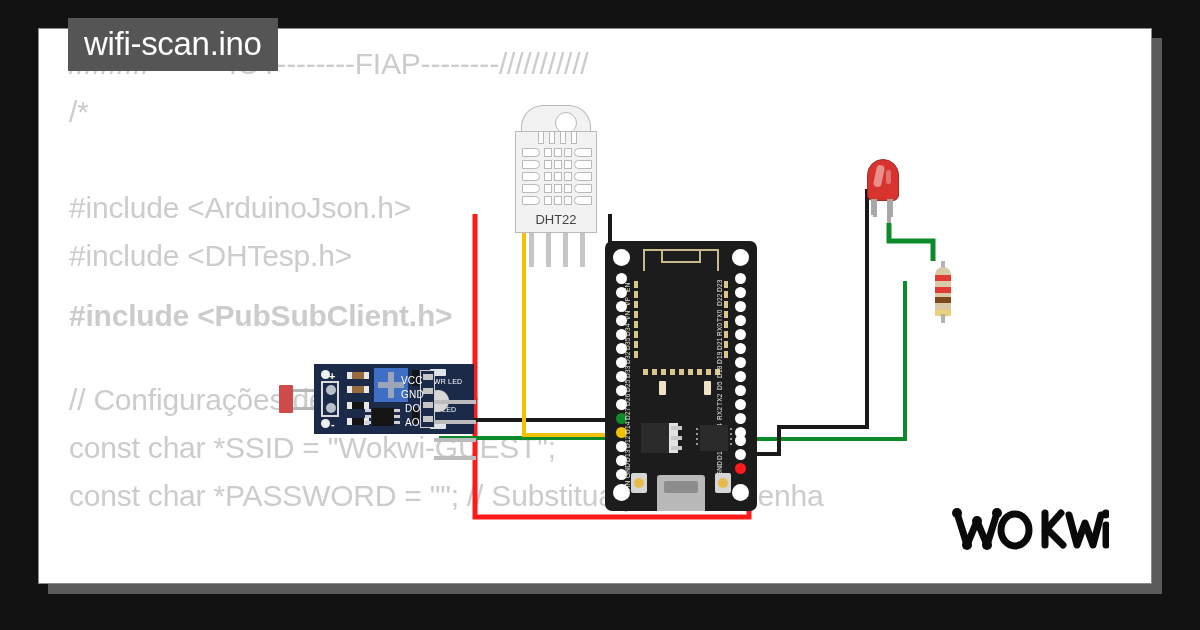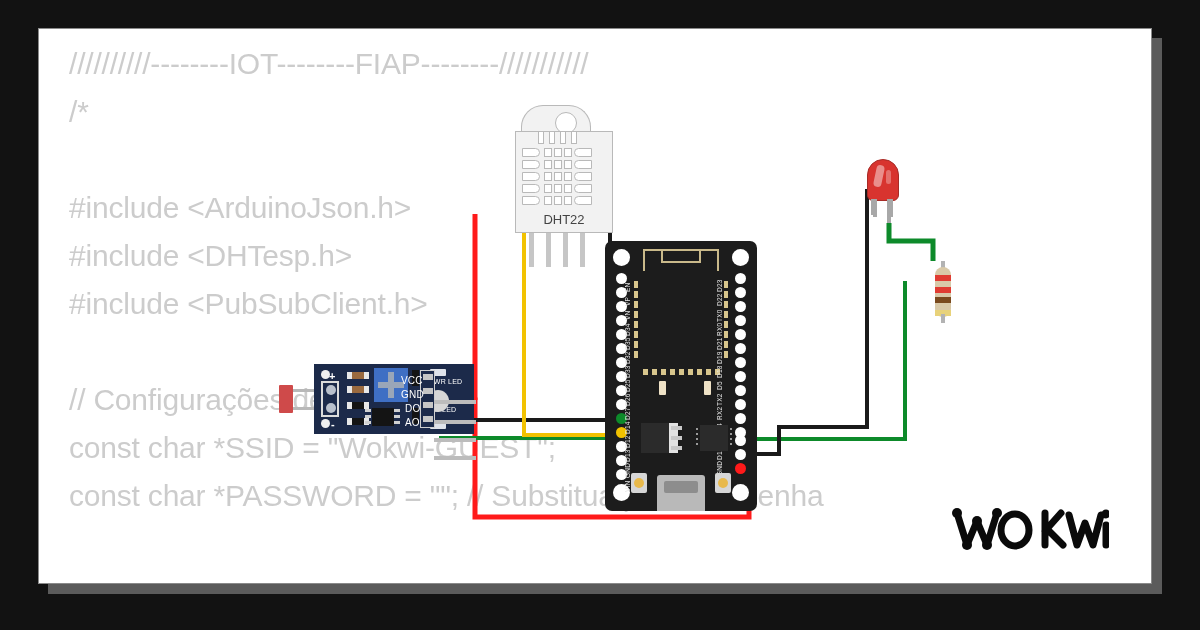--- a/index.html
+++ b/index.html
@@ -69,21 +69,21 @@
   .dht-cap {
     position: absolute; left: 9px; top: 0; width: 70px; height: 34px;
     background: #f2f2f2; border: 1px solid #b9b9b9;
     border-radius: 22px 22px 0 0; border-bottom: none;
   }
   .dht-hole {
     position: absolute; left: 33px; top: 6px; width: 22px; height: 22px;
     border: 1px solid #b9b9b9; border-radius: 50%; background: #fff;
   }
   .dht-body {
-    position: absolute; left: 3px; top: 26px; width: 98px; height: 102px;
+    position: absolute; left: 3px; top: 26px; width: 82px; height: 102px;
     background: #f2f2f2; border: 1px solid #b9b9b9;
   }
   .dht-teeth { position: absolute; left: 22px; top: 0px; width: 40px; height: 12px; }
   .dht-tooth {
     position: absolute; top: 0; width: 6px; height: 12px;
     border: 1px solid #b9b9b9; border-top: none; background: #fff;
   }
   .dht-grid { position: absolute; left: 6px; top: 16px; width: 70px; height: 62px; }
   .dht-row { position: absolute; left: 0; width: 70px; height: 9px; }
   .dht-slot-l, .dht-slot-r {
@@ -221,21 +221,21 @@
 
   <div class="canvas-shadow"></div>
 
   <div class="canvas">
 
     <div class="code-layer">
       <div class="code-line" style="left:30px; top:20px;">//////////--------IOT--------FIAP--------///////////</div>
       <div class="code-line" style="left:30px; top:68px;">/*</div>
       <div class="code-line" style="left:30px; top:212px;">#include &lt;DHTesp.h&gt;</div>
       <div class="code-line" style="left:30px; top:164px;">#include &lt;ArduinoJson.h&gt;</div>
-      <div class="code-line" style="left:30px; top:260px;">#include &lt;PubSubClient.h&gt;</div>
+      <div class="code-line" style="left:30px; top:272px;font-weight:bold;">#include &lt;PubSubClient.h&gt;</div>
       <div class="code-line" style="left:30px; top:308px;"></div>
       <div class="code-line" style="left:30px; top:356px;">// Configurações de WiFi</div>
       <div class="code-line" style="left:30px; top:404px;">const char *SSID = "Wokwi-GUEST";</div>
       <div class="code-line" style="left:30px; top:452px;">const char *PASSWORD = "";  // Substitua pelo sua senha</div>
     </div>
 
     <svg class="wire-svg" width="1114" height="556">
 
       <polyline fill="none" stroke="#ff1a1a" stroke-width="5" points="400,371 436,371 436,488 710,488 710,420"></polyline>
 
@@ -564,14 +564,15 @@
         <circle cx="8" cy="12" r="5" fill="#0a0a0a"></circle>
         <circle cx="28" cy="20" r="5" fill="#0a0a0a"></circle>
         <circle cx="48" cy="12" r="5" fill="#0a0a0a"></circle>
         <circle cx="18" cy="44" r="5" fill="#0a0a0a"></circle>
         <circle cx="38" cy="44" r="5" fill="#0a0a0a"></circle>
       </svg>
     </div>
 
   </div>
 
+  <div class="file-tab">wifi-scan.ino</div>
 
 </div>
 
 </body></html>

